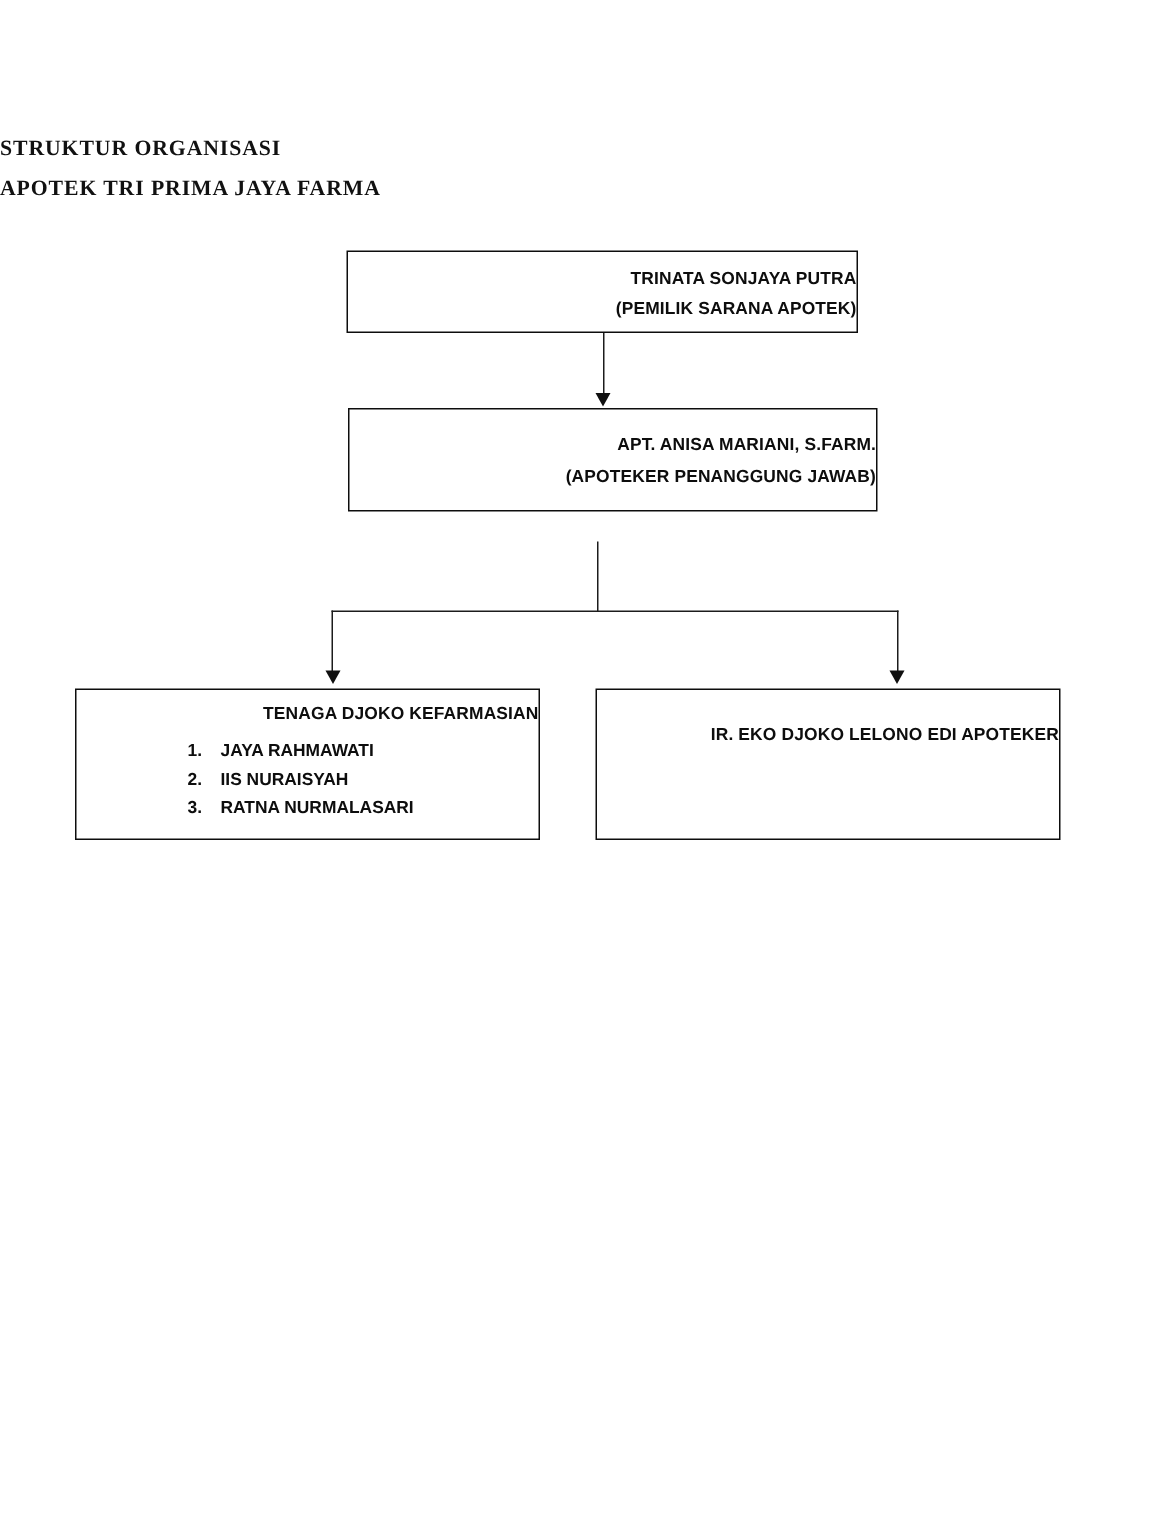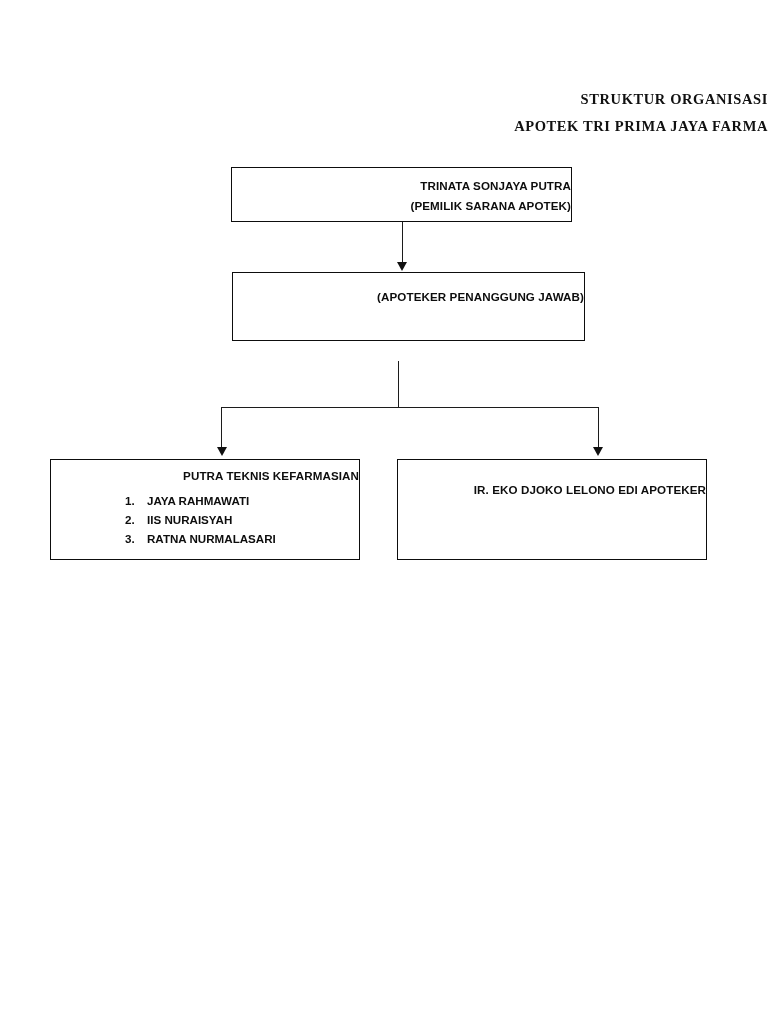--- a/index.html
+++ b/index.html
@@ -24,21 +24,21 @@
     height: 1024px;
     background: #ffffff;
   }
 
   
   .title-block {
     position: absolute;
     left: 0;
     top: 86px;
     width: 768px;
-    text-align: right;
+    text-align: left;
   }
   .title-line {
     font-family: "Liberation Serif", serif;
     font-weight: bold;
     font-size: 14.5px;
     letter-spacing: 0.6px;
     line-height: 27px;
     color: #111111;
     white-space: nowrap;
   }
@@ -170,34 +170,35 @@
       <div class="box-text">TRINATA SONJAYA PUTRA</div>
       <div class="box-text">(PEMILIK  SARANA APOTEK)</div>
     </div>
   </div>
 
   <div class="conn v-line" id="conn-owner-stem"></div>
   <div class="arrowhead" id="arrow-owner"></div>
 
   <div class="box" id="box-apoteker">
     <div class="inner">
+      <div class="box-text">APT. ANISA MARIANI, S.FARM.</div>
       <div class="box-text">(APOTEKER PENANGGUNG JAWAB)</div>
     </div>
   </div>
 
   <div class="conn v-line" id="conn-apt-stem"></div>
   <div class="conn h-line" id="conn-split-bar"></div>
   <div class="conn v-line" id="conn-left-drop"></div>
   <div class="conn v-line" id="conn-right-drop"></div>
   <div class="arrowhead" id="arrow-left"></div>
   <div class="arrowhead" id="arrow-right"></div>
 
   <div class="box" id="box-teknis">
     <div class="inner">
-      <div class="box-text">PUTRA TEKNIS KEFARMASIAN</div>
+      <div class="box-text">TENAGA DJOKO KEFARMASIAN</div>
       <ul class="staff-list">
         <li class="staff-item">
           <span class="staff-num">1.</span>
           <span class="staff-name">JAYA RAHMAWATI</span>
         </li>
         <li class="staff-item">
           <span class="staff-num">2.</span>
           <span class="staff-name">IIS NURAISYAH</span>
         </li>
         <li class="staff-item">

